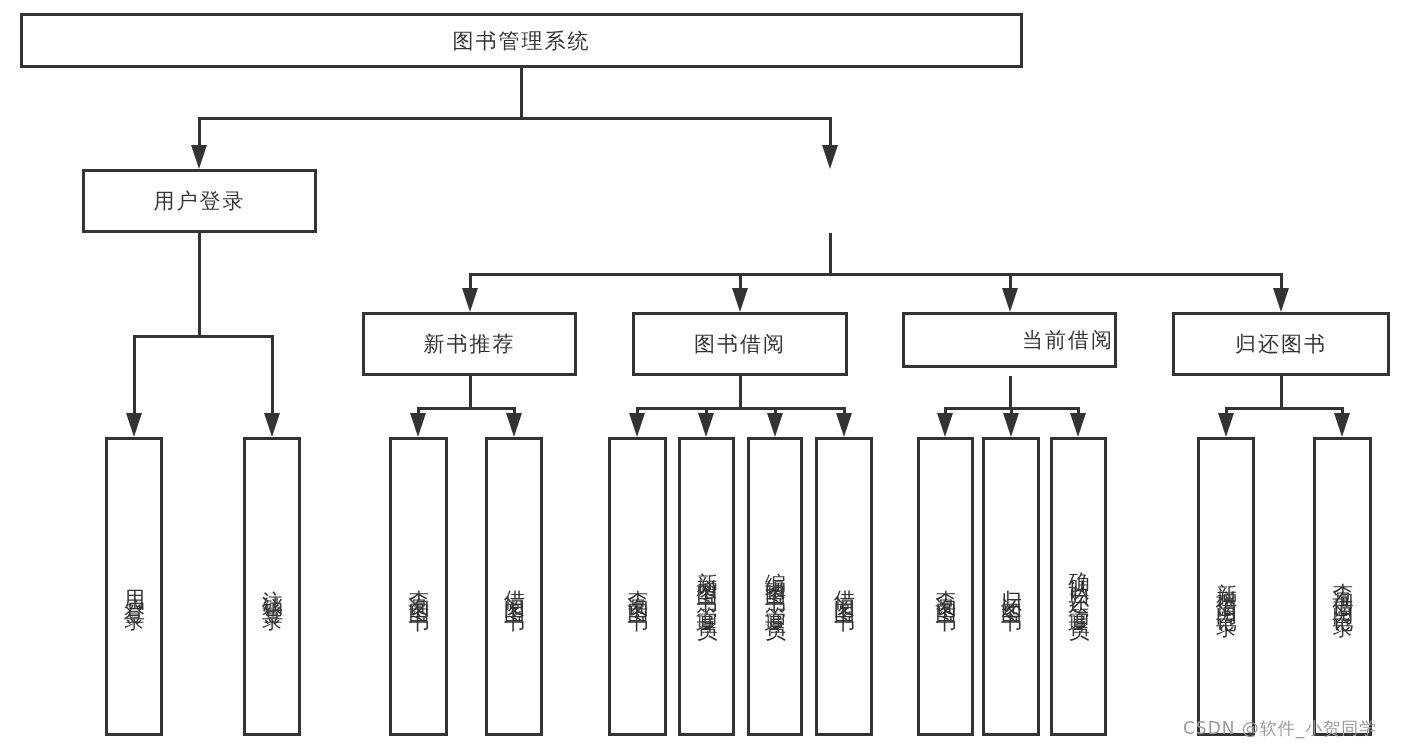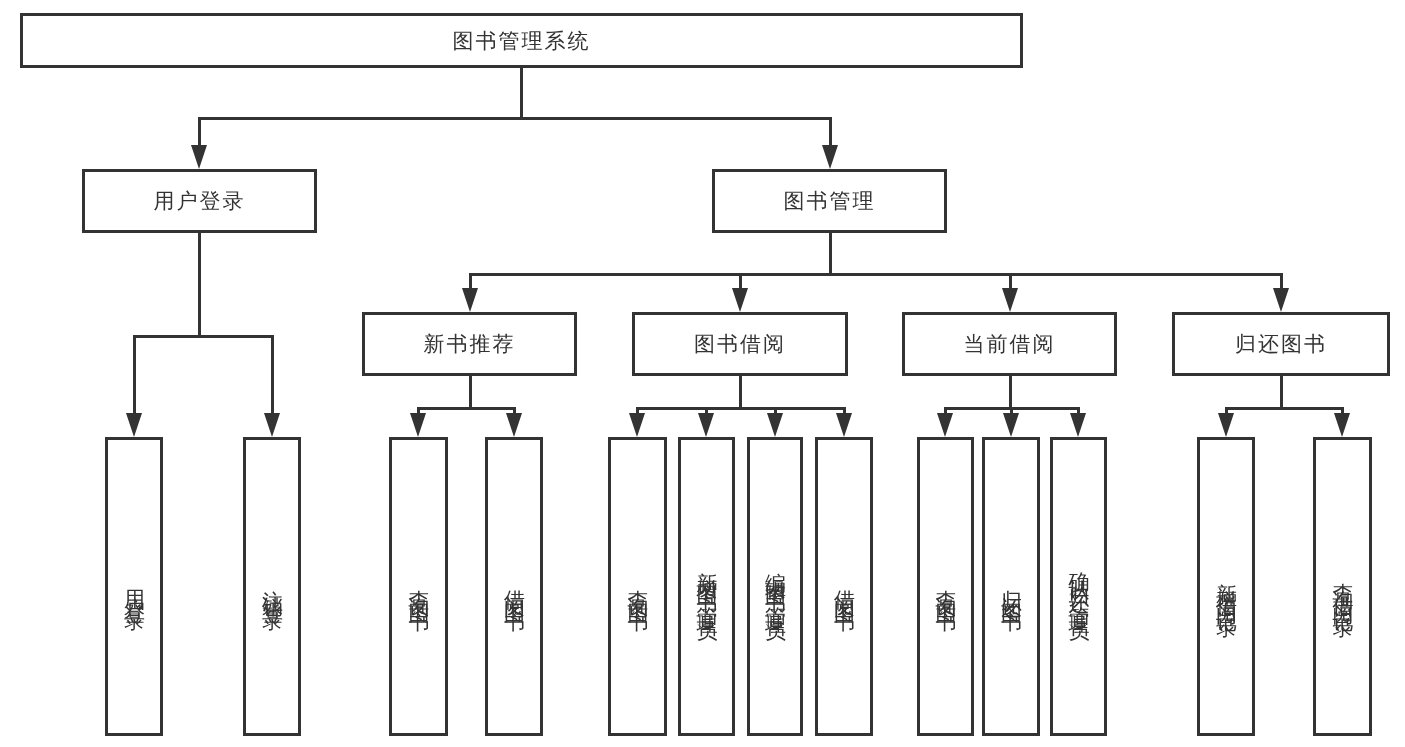--- a/index.html
+++ b/index.html
@@ -59,20 +59,21 @@
     font-size:17px;
     letter-spacing:1px;
     white-space:nowrap;
     z-index:5;
   }
 </style>
 </head>
 <body>
 
 <div class="canvas">
+  <div class="watermark">CSDN @软件_小贺同学</div>
 <div class="seg" style="left: 520px; top: 68px; width: 3px; height: 52px;"></div>
     <div class="seg" style="left: 198px; top: 117px; width: 634px; height: 3px;"></div>
     <div class="seg" style="left: 198px; top: 117px; width: 3px; height: 46px;"></div>
     <div class="arrow" style="left: 191px; top: 145px;"></div>
     <div class="seg" style="left: 829px; top: 117px; width: 3px; height: 46px;"></div>
     <div class="arrow" style="left: 822px; top: 145px;"></div>
     <div class="seg" style="left: 829px; top: 233px; width: 3px; height: 43px;"></div>
     <div class="seg" style="left: 469px; top: 273px; width: 814px; height: 3px;"></div>
     <div class="seg" style="left: 469px; top: 273px; width: 3px; height: 33px;"></div>
     <div class="arrow" style="left: 462px; top: 288px;"></div>
@@ -117,30 +118,27 @@
     <div class="seg" style="left: 1225px; top: 407px; width: 3px; height: 24px;"></div>
     <div class="arrow" style="left: 1218px; top: 413px;"></div>
     <div class="seg" style="left: 1341px; top: 407px; width: 3px; height: 24px;"></div>
     <div class="arrow" style="left: 1334px; top: 413px;"></div>
     <div class="node h" style="left: 20px; top: 13px; width: 1003px; height: 55px;">
       <span class="lbl">图书管理系统</span>
     </div>
     <div class="node h" style="left: 82px; top: 169px; width: 235px; height: 64px;">
       <span class="lbl">用户登录</span>
     </div>
-    <div class="node h" style="left: 712px; top: 169px; width: 235px; height: 64px;">
-      <span class="lbl">图书管理</span>
-    </div>
     <div class="node h" style="left: 632px; top: 312px; width: 216px; height: 64px;">
       <span class="lbl">图书借阅</span>
     </div>
     <div class="node h" style="left: 362px; top: 312px; width: 215px; height: 64px;">
       <span class="lbl">新书推荐</span>
     </div>
-    <div class="node h" style="left: 902px; top: 312px; width: 215px; height: 64px;">
+    <div class="node h" style="left: 902px; top: 312px; width: 215px; height: 56px; justify-content: flex-end;">
       <span class="lbl">当前借阅</span>
     </div>
     <div class="node h" style="left: 1172px; top: 312px; width: 218px; height: 64px;">
       <span class="lbl">归还图书</span>
     </div>
     <div class="node v" style="left: 105px; top: 437px; width: 58px; height: 299px;">
       <span class="lbl">用户登录</span>
     </div>
     <div class="node v" style="left: 243px; top: 437px; width: 58px; height: 299px;">
       <span class="lbl">注销登录</span>

